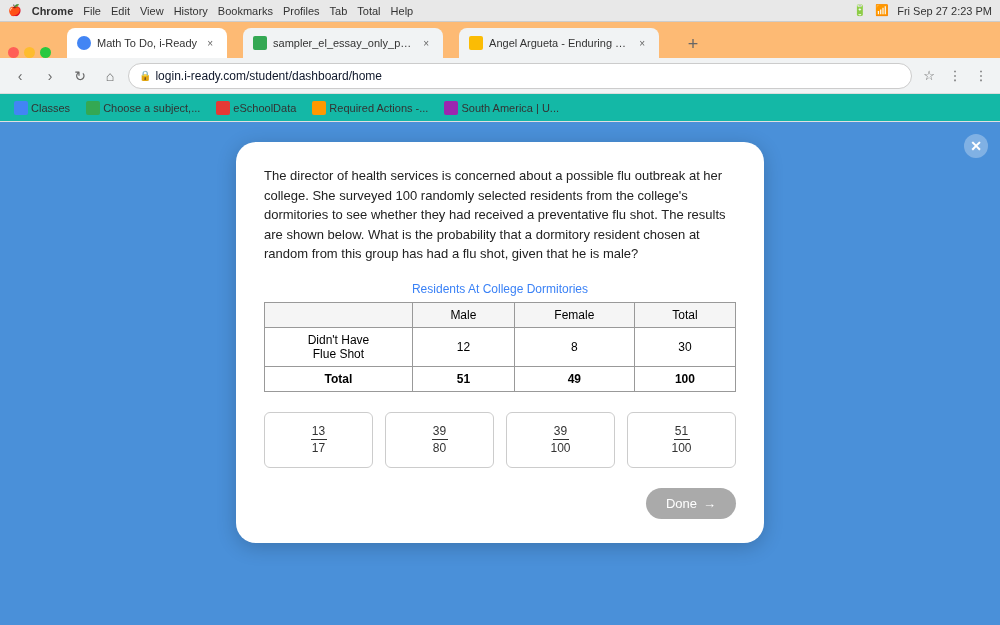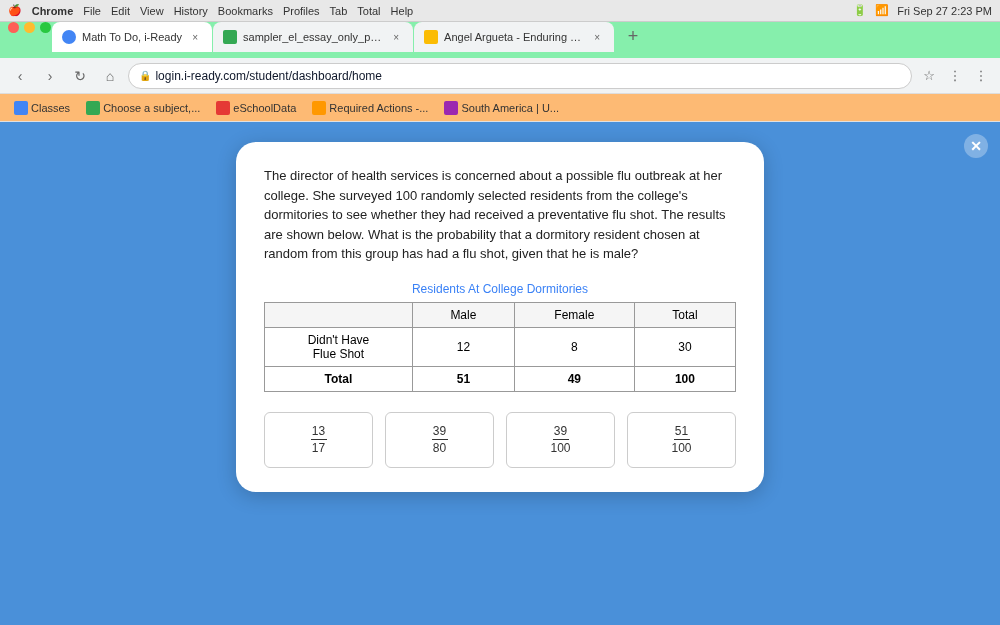--- a/index.html
+++ b/index.html
@@ -16,25 +16,25 @@
       color: #333;
       border-bottom: 1px solid #ccc;
       justify-content: space-between;
     }
     .mac-bar-left { display: flex; gap: 10px; align-items: center; }
     .mac-bar-right { display: flex; gap: 8px; align-items: center; font-size: 11px; }
 
     
     .tab-bar {
       height: 36px;
-      background: #86efac;
-      display: flex;
-      align-items: flex-start;
+      background: #fdba74;
+      display: flex;
+      align-items: flex-end;
       padding: 0 8px;
-      gap: 1px;
+      gap: 16px;
     }
     .tab {
       height: 30px;
       background: #f1f3f4;
       border-radius: 8px 8px 0 0;
       display: flex;
       align-items: center;
       padding: 0 10px;
       font-size: 11px;
       color: #333;
@@ -77,21 +77,21 @@
       color: #333;
       gap: 4px;
     }
     .url-lock { font-size: 10px; color: #666; }
     .address-right { display: flex; gap: 4px; align-items: center; }
     .address-icon { width: 22px; height: 22px; border-radius: 50%; display: flex; align-items: center; justify-content: center; font-size: 13px; color: #666; cursor: pointer; }
 
     
     .bookmarks-bar {
       height: 28px;
-      background: #fdba74;
+      background: #14b8a6;
       display: flex;
       align-items: center;
       padding: 0 8px;
       gap: 4px;
       border-bottom: 1px solid #e0e0e0;
       font-size: 11px;
       color: #333;
     }
     .bookmark-item {
       display: flex;
@@ -378,14 +378,20 @@
         </div>
       </div>
       <div class="choice-btn">
         <div class="fraction">
           <span class="numerator">51</span>
           <span class="denominator">100</span>
         </div>
       </div>
     </div>
 
+    <div class="done-row">
+      <button class="done-btn">
+        <span>Done</span>
+        <span>→</span>
+      </button>
+    </div>
   </div>
 </div>
 
 </body></html>

